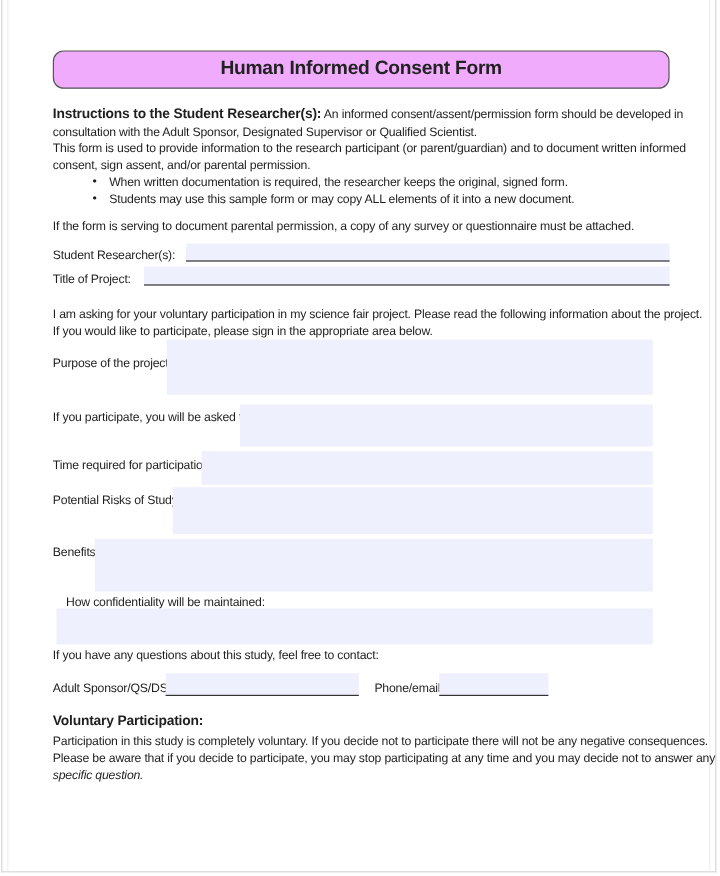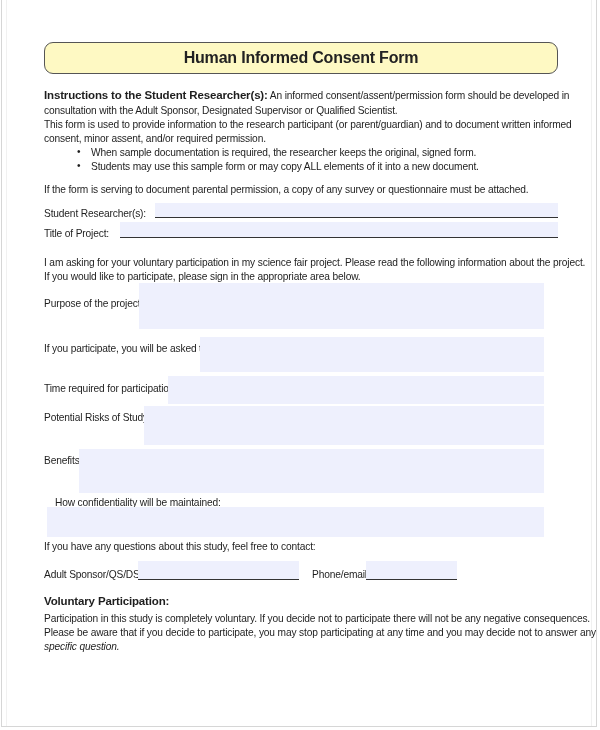--- a/index.html
+++ b/index.html
@@ -8,21 +8,21 @@
     font-family: "Liberation Sans", sans-serif; color: #1a1a1a;
   }
   .page-frame {
     position: absolute; left: 1px; top: 0; width: 596px; height: 727px;
     border: 1px solid #d6d6d6; border-top: none; box-sizing: border-box; background: #fff;
   }
   .inner-edge { position: absolute; top: 0; bottom: 0; width: 1px; background: #f1f1f1; }
   .title-box {
     position: absolute; left: 44px; top: 42px; width: 514px; height: 32px;
     box-sizing: border-box; border: 1.5px solid #555; border-radius: 9px;
-    background: #fef9c3; text-align: center; line-height: 30px;
+    background: #f0abfc; text-align: center; line-height: 30px;
     font-size: 16px; font-weight: bold; color: #222; letter-spacing: -0.2px;
   }
   .txt { position: absolute; font-size: 10.2px; line-height: 13px; color: #1e1e1e; white-space: nowrap; letter-spacing: -0.15px; }
   .bold-head { font-weight: bold; font-size: 11.5px; }
   .bullet { position: absolute; font-size: 10.2px; color: #1e1e1e; }
   .field-fill { position: absolute; background: #eef0fd; }
   .line-field { position: absolute; height: 14px; background: #eef0fd; border-bottom: 1px solid #333; box-sizing: border-box; }
 </style>
 </head>
 <body>
@@ -32,24 +32,24 @@
   <div class="inner-edge" style="right:4px;"></div>
 </div>
 
 <div class="title-box">Human Informed Consent Form</div>
 
 <div class="txt" style="left:44px; top:89px;">
   <span class="bold-head">Instructions to the Student Researcher(s):</span><span> An informed consent/assent/permission form should be developed in</span>
 </div>
 <div class="txt" style="left:44px; top:104px;">consultation with the Adult Sponsor, Designated Supervisor or Qualified Scientist.</div>
 <div class="txt" style="left:44px; top:118px;">This form is used to provide information to the research participant (or parent/guardian) and to document written informed</div>
-<div class="txt" style="left:44px; top:132px;">consent, minor assent, and/or required permission.</div>
+<div class="txt" style="left:44px; top:132px;">consent, sign assent, and/or parental permission.</div>
 
 <span class="bullet" style="left:77px; top:146px;">•</span>
-<div class="txt" style="left:91px; top:146px;">When sample documentation is required, the researcher keeps the original, signed form.</div>
+<div class="txt" style="left:91px; top:146px;">When written documentation is required, the researcher keeps the original, signed form.</div>
 <span class="bullet" style="left:77px; top:160px;">•</span>
 <div class="txt" style="left:91px; top:160px;">Students may use this sample form or may copy ALL elements of it into a new document.</div>
 
 <div class="txt" style="left:44px; top:183px;text-align:center;">If the form is serving to document parental permission, a copy of any survey or questionnaire must be attached.</div>
 
 <div class="txt" style="left:44px; top:207px;">Student Researcher(s):</div>
 <div class="line-field" style="left:155px; top:203px; width:403px; height:15px;"></div>
 
 <div class="txt" style="left:44px; top:227px;">Title of Project:</div>
 <div class="line-field" style="left:120px; top:222px; width:438px; height:16px;"></div>

